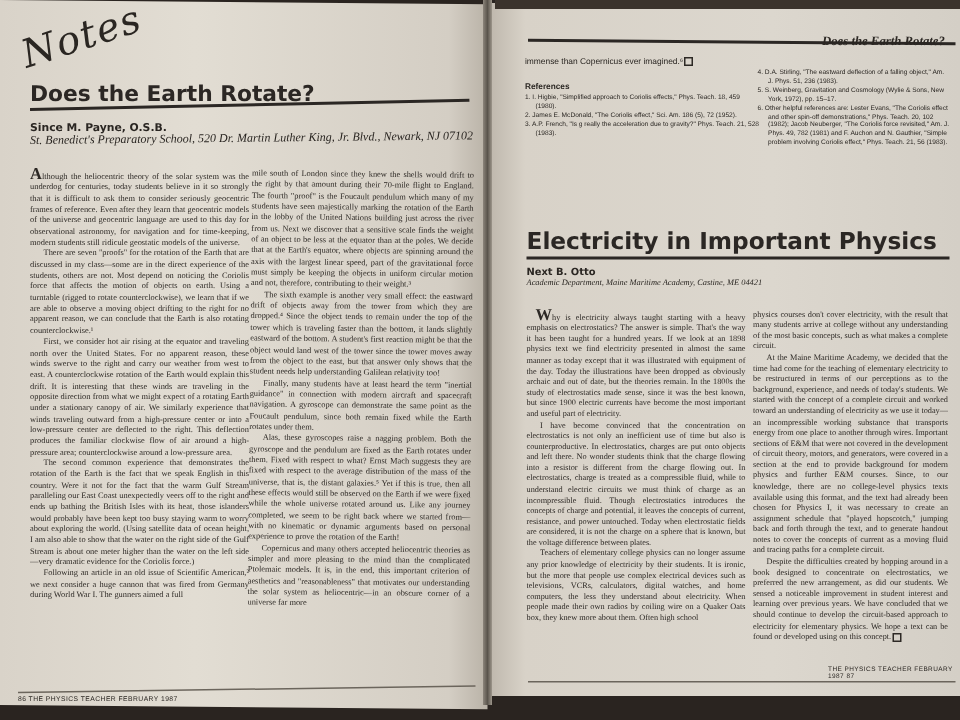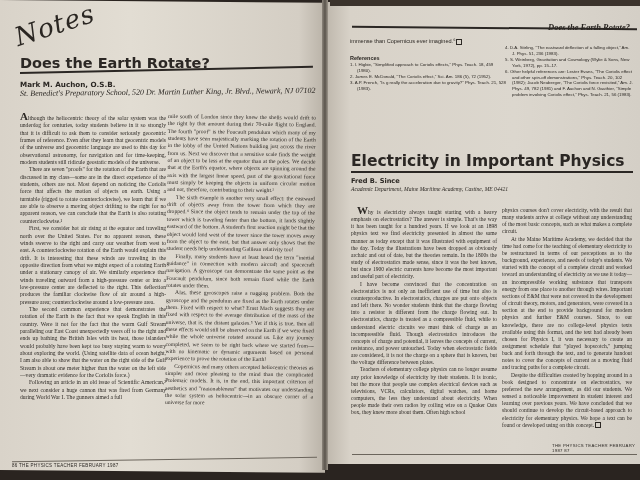--- a/index.html
+++ b/index.html
@@ -81,21 +81,21 @@
 <body>
 
 <div class="page-left"></div>
 <div class="page-right"></div>
 <div class="top-strip"></div>
 <div class="gutter"></div>
 
 <div class="notes-script">Notes</div>
 <div class="title-left">Does the Earth Rotate?</div>
 <div class="title-rule-left"></div>
-<div class="author-left">Mark M. Auchon, O.S.B.</div>
+<div class="author-left">Since M. Payne, O.S.B.</div>
 <div class="affil-left">St. Benedict's Preparatory School, 520 Dr. Martin Luther King, Jr. Blvd., Newark, NJ 07102</div>
 
 <div class="col col-l1">
   <p style="text-indent:0"><span class="dropcap">A</span><span>lthough the heliocentric theory of the solar system was the underdog for centuries, today students believe in it so strongly that it is difficult to ask them to consider seriously geocentric frames of reference. Even after they learn that geocentric models of the universe and geocentric language are used to this day for observational astronomy, for navigation and for time-keeping, modern students still ridicule geostatic models of the universe.</span></p>
   <p>There are seven "proofs" for the rotation of the Earth that are discussed in my class—some are in the direct experience of the students, others are not. Most depend on noticing the Coriolis force that affects the motion of objects on earth. Using a turntable (rigged to rotate counterclockwise), we learn that if we are able to observe a moving object drifting to the right for no apparent reason, we can conclude that the Earth is also rotating counterclockwise.¹</p>
   <p>First, we consider hot air rising at the equator and traveling north over the United States. For no apparent reason, these winds swerve to the right and carry our weather from west to east. A counterclockwise rotation of the Earth would explain this drift. It is interesting that these winds are traveling in the opposite direction from what we might expect of a rotating Earth under a stationary canopy of air. We similarly experience that winds traveling outward from a high-pressure center or into a low-pressure center are deflected to the right. This deflection produces the familiar clockwise flow of air around a high-pressure area; counterclockwise around a low-pressure area.</p>
   <p>The second common experience that demonstrates the rotation of the Earth is the fact that we speak English in this country. Were it not for the fact that the warm Gulf Stream paralleling our East Coast unexpectedly veers off to the right and ends up bathing the British Isles with its heat, those islanders would probably have been kept too busy staying warm to worry about exploring the world. (Using satellite data of ocean height, I am also able to show that the water on the right side of the Gulf Stream is about one meter higher than the water on the left side—very dramatic evidence for the Coriolis force.)</p>
   <p>Following an article in an old issue of Scientific American,² we next consider a huge cannon that was fired from Germany during World War I. The gunners aimed a full</p>
 </div>
 
@@ -121,21 +121,21 @@
   <div>3. A.P. French, "Is g really the acceleration due to gravity?" Phys. Teach. 21, 528 (1983).</div>
 </div>
 <div class="refs refs-b">
   <div>4. D.A. Stirling, "The eastward deflection of a falling object," Am. J. Phys. 51, 236 (1983).</div>
   <div>5. S. Weinberg, Gravitation and Cosmology (Wylie &amp; Sons, New York, 1972), pp. 15–17.</div>
   <div>6. Other helpful references are: Lester Evans, "The Coriolis effect and other spin-off demonstrations," Phys. Teach. 20, 102 (1982); Jacob Neuberger, "The Coriolis force revisited," Am. J. Phys. 49, 782 (1981) and F. Auchon and N. Gauthier, "Simple problem involving Coriolis effect," Phys. Teach. 21, 56 (1983).</div>
 </div>
 
 <div class="title-right">Electricity in Important Physics</div>
 <div class="title-rule-right"></div>
-<div class="author-right">Fred B. Since</div>
+<div class="author-right">Next B. Otto</div>
 <div class="affil-right">Academic Department, Maine Maritime Academy, Castine, ME 04421</div>
 
 <div class="col col-r1">
   <p style="text-indent:6px"><span class="dropcap">W</span><span>hy is electricity always taught starting with a heavy emphasis on electrostatics? The answer is simple. That's the way it has been taught for a hundred years. If we look at an 1898 physics text we find electricity presented in almost the same manner as today except that it was illustrated with equipment of the day. Today the illustrations have been dropped as obviously archaic and out of date, but the theories remain. In the 1800s the study of electrostatics made sense, since it was the best known, but since 1900 electric currents have become the most important and useful part of electricity.</span></p>
   <p>I have become convinced that the concentration on electrostatics is not only an inefficient use of time but also is counterproductive. In electrostatics, charges are put onto objects and left there. No wonder students think that the charge flowing into a resistor is different from the charge flowing out. In electrostatics, charge is treated as a compressible fluid, while to understand electric circuits we must think of charge as an incompressible fluid. Though electrostatics introduces the concepts of charge and potential, it leaves the concepts of current, resistance, and power untouched. Today when electrostatic fields are considered, it is not the charge on a sphere that is known, but the voltage difference between plates.</p>
   <p>Teachers of elementary college physics can no longer assume any prior knowledge of electricity by their students. It is ironic, but the more that people use complex electrical devices such as televisions, VCRs, calculators, digital watches, and home computers, the less they understand about electricity. When people made their own radios by coiling wire on a Quaker Oats box, they knew more about them. Often high school</p>
 </div>
 
 <div class="col col-r2">
   <p style="text-indent:0">physics courses don't cover electricity, with the result that many students arrive at college without any understanding of the most basic concepts, such as what makes a complete circuit.</p>

